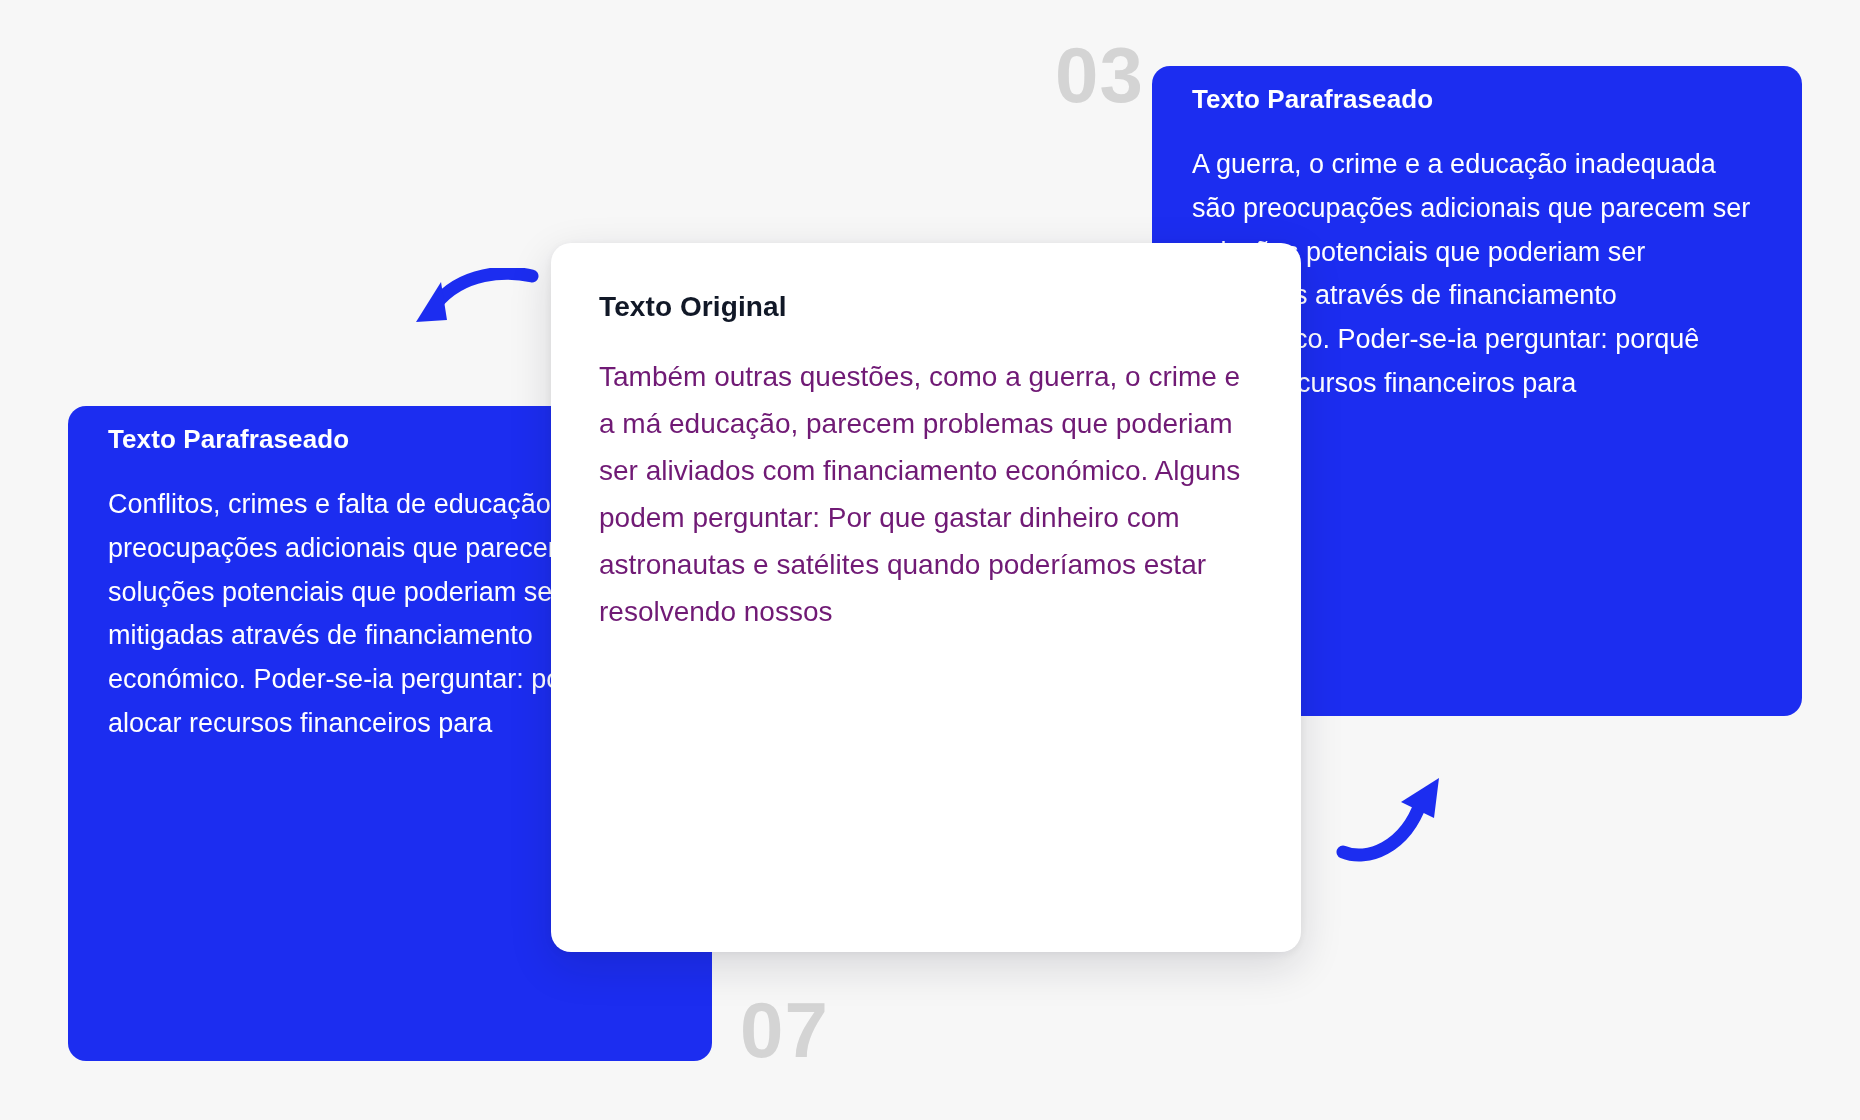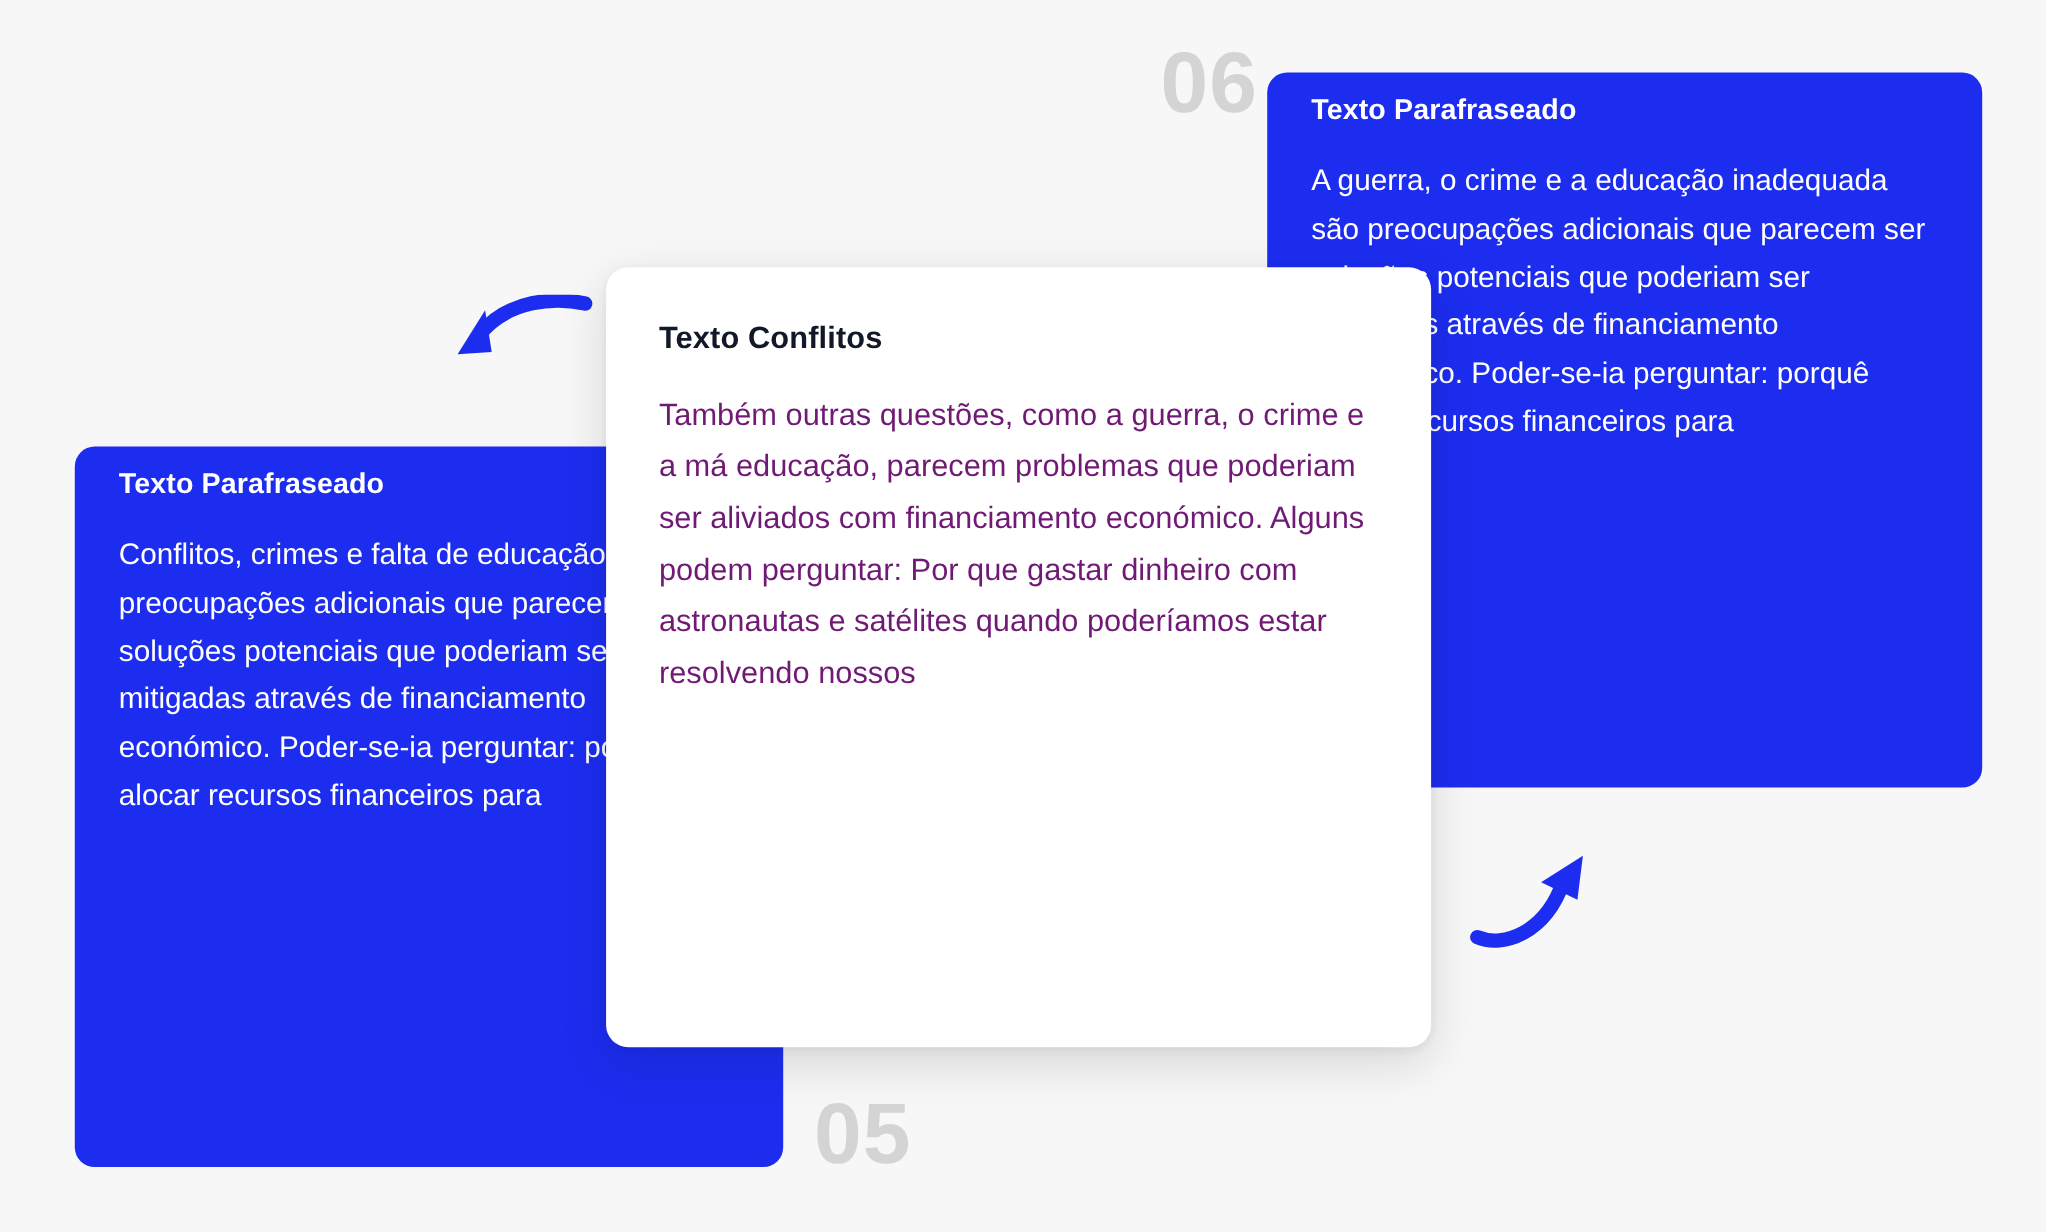--- a/index.html
+++ b/index.html
@@ -102,22 +102,22 @@
     position: absolute;
   }
   #arrow-top { left: 400px; top: 268px; }
   #arrow-bottom { left: 1335px; top: 760px; }
 </style>
 </head>
 <body>
 
 <div class="stage">
 
-  <div class="step-number" id="step-01">06</div>
-  <div class="step-number" id="step-02">05</div>
+  <div class="step-number" id="step-01">03</div>
+  <div class="step-number" id="step-02">07</div>
 
   <div class="card-blue" id="card-right">
     <div class="card-title">Texto Parafraseado</div>
     <div class="card-body">A guerra, o crime e a educação inadequada são preocupações adicionais que parecem ser soluções potenciais que poderiam ser mitigadas através de financiamento económico. Poder-se-ia perguntar: porquê alocar recursos financeiros para</div>
   </div>
 
   <div class="card-blue" id="card-left">
     <div class="card-title">Texto Parafraseado</div>
     <div class="card-body">Conflitos, crimes e falta de educação são preocupações adicionais que parecem ser soluções potenciais que poderiam ser mitigadas através de financiamento económico. Poder-se-ia perguntar: porquê alocar recursos financeiros para</div>
   </div>
@@ -130,17 +130,17 @@
   </div>
 
   <div class="arrow" id="arrow-bottom">
     <svg width="130" height="110" viewBox="0 0 130 110" fill="none" xmlns="http://www.w3.org/2000/svg">
       <path d="M8 92 C 32 102, 70 88, 86 42" stroke="#1c2df0" stroke-width="13" stroke-linecap="round" fill="none"></path>
       <path d="M104 18 L 99 58 L 66 42 Z" fill="#1c2df0"></path>
     </svg>
   </div>
 
   <div id="card-original">
-    <div class="card-title">Texto Conflitos</div>
+    <div class="card-title">Texto Original</div>
     <div class="card-body">Também outras questões, como a guerra, o crime e a má educação, parecem problemas que poderiam ser aliviados com financiamento económico. Alguns podem perguntar: Por que gastar dinheiro com astronautas e satélites quando poderíamos estar resolvendo nossos</div>
   </div>
 
 </div>
 
 </body></html>

